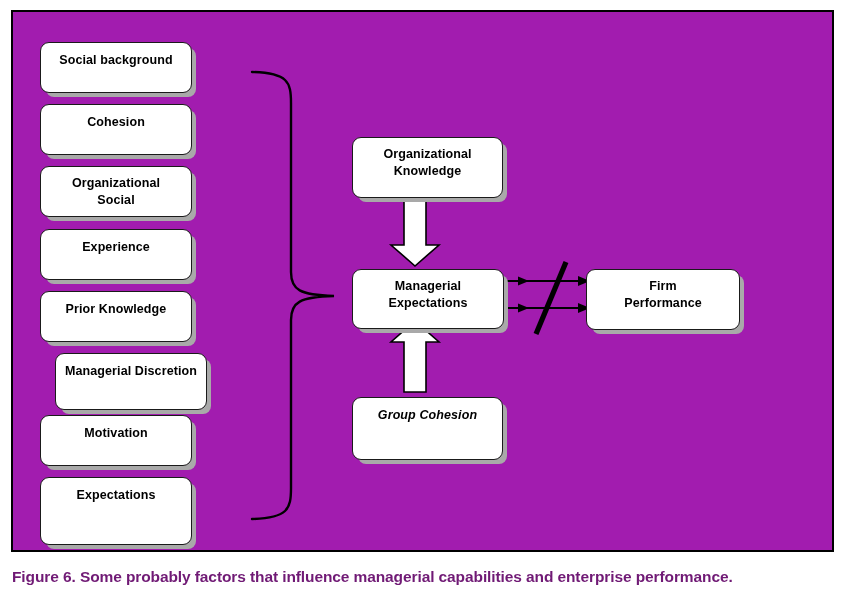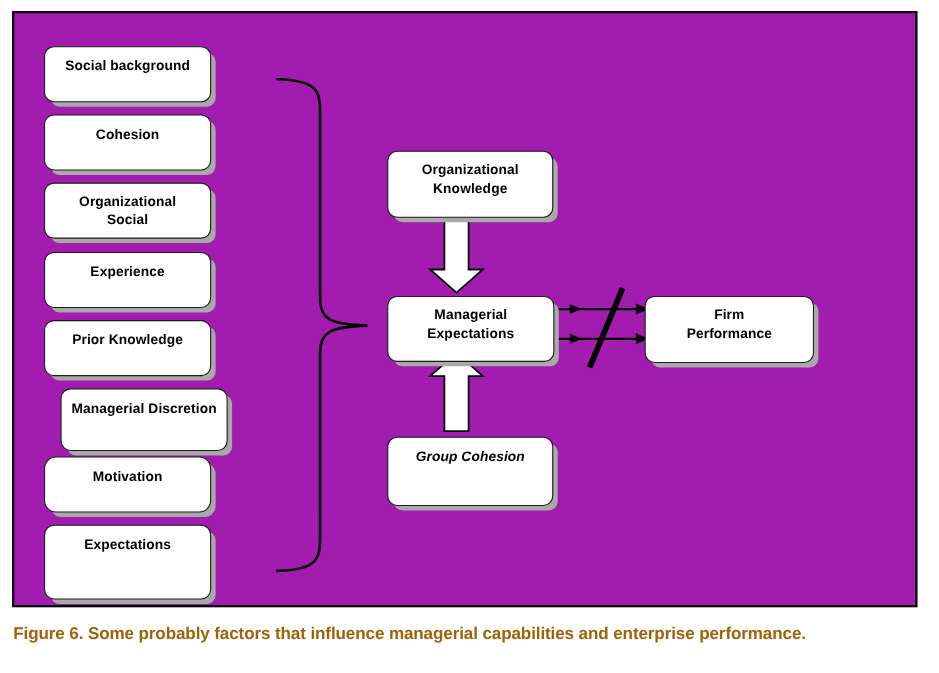--- a/index.html
+++ b/index.html
@@ -71,21 +71,21 @@
   }
 
   
   #caption {
     position: absolute;
     left: 12px;
     top: 568px;
     width: 830px;
     font-size: 15.5px;
     font-weight: bold;
-    color: #a16207;
+    color: #701a75;
     white-space: nowrap;
     letter-spacing: -0.1px;
   }
 </style>
 </head>
 <body>
 
 <div id="page">
 
   <div id="figure-frame">
@@ -110,21 +110,21 @@
     </div>
 
     <div class="node" style="left:27px; top:279px; width:152px; height:51px;">
       <div class="label">Prior Knowledge</div>
     </div>
 
     <div class="node" style="left:42px; top:341px; width:152px; height:57px;">
       <div class="label">Managerial Discretion</div>
     </div>
 
-    <div class="node" style="left:27px; top:403px; width:152px; height:51px;border-radius:11px;">
+    <div class="node" style="left:27px; top:403px; width:152px; height:51px;">
       <div class="label">Motivation</div>
     </div>
 
     <div class="node" style="left:27px; top:465px; width:152px; height:68px;">
       <div class="label">Expectations</div>
     </div>
 
     <div class="node two-line" style="left:339px; top:125px; width:151px; height:61px;">
       <div class="label">
         <span>Organizational</span><br>

